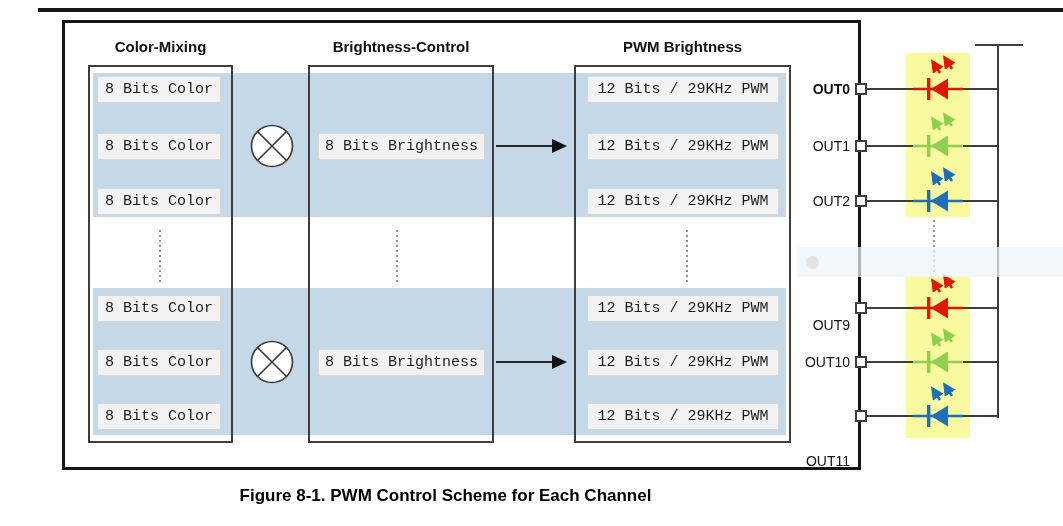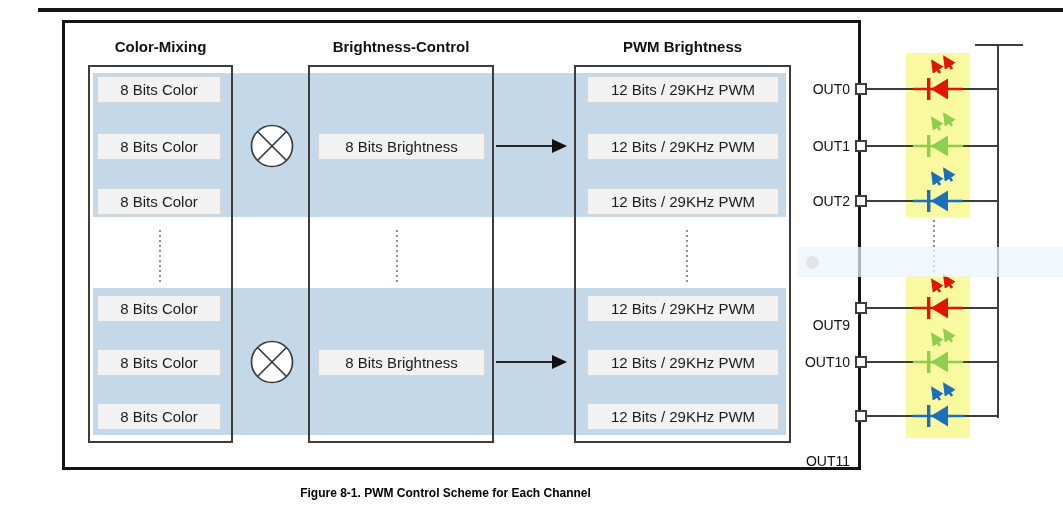--- a/index.html
+++ b/index.html
@@ -16,36 +16,36 @@
   .col-box{border:2px solid var(--line);box-sizing:border-box;top:65px;height:378px;z-index:2;}
   .col-1{left:88px;width:145px;}
   .col-2{left:308px;width:186px;}
   .col-3{left:574px;width:217px;}
   .col-header{top:38px;height:18px;font-weight:bold;font-size:15px;text-align:center;z-index:4;color:#111;}
   .ch-1{left:88px;width:145px;}
   .ch-2{left:308px;width:186px;}
   .ch-3{left:574px;width:217px;}
   .vbox{
     height:27px;background:var(--boxfill);border:1px solid var(--boxborder);box-sizing:border-box;
-    display:flex;align-items:center;justify-content:center;font-size:15px;color:#1c1c1c;z-index:4;position:absolute;
+    display:flex;align-items:center;justify-content:center;font-size:15px;color:#1c1c1c;z-index:4;position:absolute;font-family:Liberation Mono, monospace;
   }
   .vdots{width:2px;background-image:repeating-linear-gradient(to bottom,#8f8f8f 0 2px,transparent 2px 5px);z-index:4;}
   .out-label{width:80px;height:18px;line-height:18px;text-align:right;font-size:14px;color:#111;z-index:5;position:absolute;}
   .wire{height:2px;background:var(--line);z-index:4;position:absolute;}
   .pin{width:12px;height:12px;background:#fff;border:2px solid var(--line);box-sizing:border-box;z-index:6;position:absolute;}
   .ledbox{z-index:6;position:absolute;}
   .yellow{background:var(--yellow);z-index:2;}
   .y-1{left:906px;top:53px;width:64px;height:164px;}
   .y-2{left:906px;top:276px;width:64px;height:162px;}
   .rail-v{left:997px;top:45px;width:2px;height:373px;background:var(--line);z-index:3;}
   .rail-tee{left:975px;top:44px;width:48px;height:2px;background:var(--line);z-index:3;}
   .mult{z-index:5;position:absolute;}
   .arrow-line{height:2px;background:#262626;z-index:4;position:absolute;}
   .arrow-head{width:0;height:0;border-top:7px solid transparent;border-bottom:7px solid transparent;border-left:15px solid #111;z-index:4;position:absolute;}
-  .caption{left:0;top:486px;width:891px;text-align:center;font-weight:bold;font-size:12px;color:#000;z-index:4;}
+  .caption{left:0;top:486px;width:891px;text-align:center;font-weight:bold;font-size:17px;color:#000;z-index:4;}
   .snip{
     left:797px;top:247px;width:266px;height:30px;background:rgba(237,244,250,0.72);
     z-index:50;display:flex;align-items:center;
   }
   .snip-dot{width:13px;height:13px;border-radius:50%;background:#d9d3d2;opacity:.55;margin-left:9px;flex:0 0 auto;}
   .snip-text{margin-left:18px;font-size:20px;color:rgba(148,158,170,0.55);white-space:nowrap;}
 </style>
 </head>
 <body>
 
@@ -112,21 +112,21 @@
       <div class="arrow-head" style="left: 552px; top: 139px;"></div>
       <div class="vbox" style="left: 318px; top: 349px; width: 167px;">8 Bits Brightness</div>
       <div class="mult" style="left: 249px; top: 339px;"><svg width="46" height="46" viewBox="0 0 46 46">
     <circle cx="23" cy="23" r="20.5" fill="#fff" stroke="#3d3d3d" stroke-width="1.7"></circle>
     <line x1="8.5" y1="8.5" x2="37.5" y2="37.5" stroke="#3d3d3d" stroke-width="1.7"></line>
     <line x1="8.5" y1="37.5" x2="37.5" y2="8.5" stroke="#3d3d3d" stroke-width="1.7"></line>
         </svg></div>
       <div class="arrow-line" style="left: 496px; top: 361px; width: 56px;"></div>
       <div class="arrow-head" style="left: 552px; top: 355px;"></div>
       <div class="wire" style="left: 861px; top: 88px; width: 138px;"></div>
-      <div class="out-label" style="left: 770px; top: 80px;">OUT0</div>
+      <div class="out-label" style="left: 770px; top: 80px; font-weight: bold;">OUT0</div>
       <div class="pin" style="left: 855px; top: 83px;"></div>
       <div class="ledbox" style="left: 906px; top: 45px;"><svg width="64" height="58" viewBox="0 0 64 58">
     <line x1="7" y1="44" x2="57" y2="44" stroke="#e21500" stroke-width="2.4"></line>
     <rect x="21" y="33" width="3.4" height="22" fill="#e21500"></rect>
     <polygon points="24.8,44 42,33.5 42,54.5" fill="#e21500"></polygon>
     <path d="M34,28 L26.5,16.5" stroke="#e21500" stroke-width="2.6" marker-end="url(#ah-red)"></path>
     <path d="M46,24 L38.5,12.5" stroke="#e21500" stroke-width="2.6" marker-end="url(#ah-red)"></path>
         </svg></div>
       <div class="wire" style="left: 861px; top: 145px; width: 138px;"></div>
       <div class="out-label" style="left: 770px; top: 137px;">OUT1</div>

